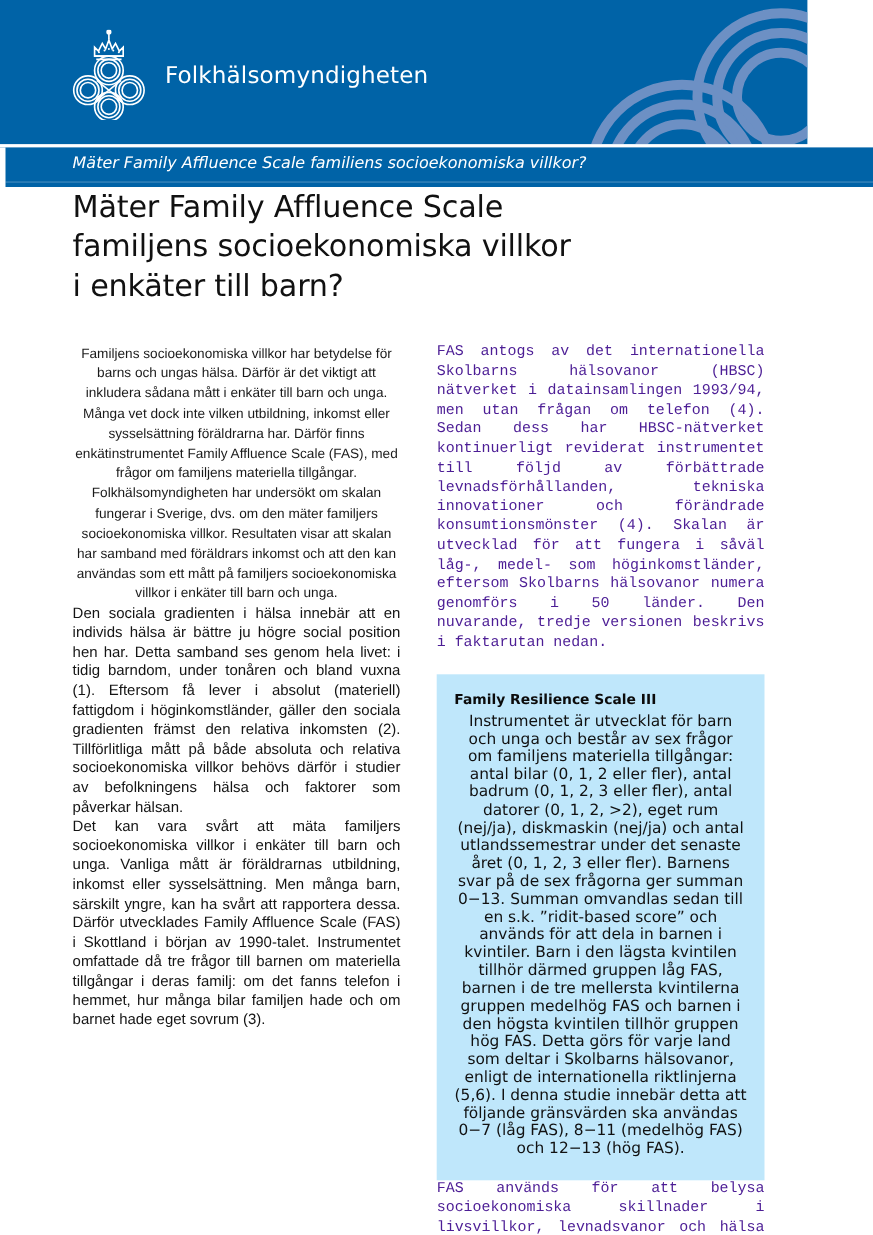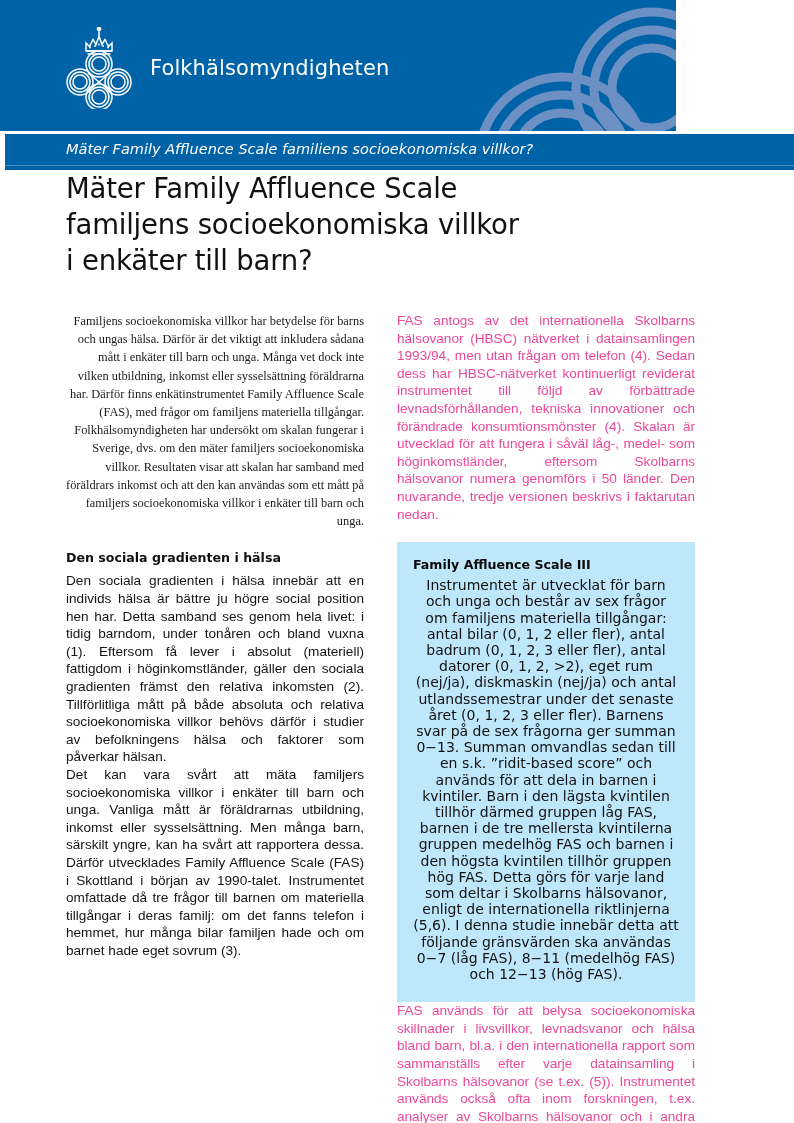--- a/index.html
+++ b/index.html
@@ -12,21 +12,21 @@
     height: 1123px;
     font-family: "Liberation Sans", sans-serif;
     -webkit-font-smoothing: antialiased;
     position: relative;
     overflow: hidden;
   }
 
   
   .header {
     position: relative;
-    width: 676px;
+    width: 734px;
     height: 131px;
     background: #0063a7;
     overflow: hidden;
   }
   .header-arcs {
     position: absolute;
     right: 0;
     top: 0;
     width: 210px;
     height: 131px;
@@ -114,25 +114,25 @@
     gap: 33px;
     margin-top: 34px;
   }
   .col {
     width: 298px;
     flex: 0 0 298px;
   }
 
   .lead {
     margin: 0;
-    font-family: Liberation Serif, serif;
+    font-family: Liberation Sans, sans-serif;
     font-size: 12.4px;
     line-height: 18.2px;
     color: #1a1a1a;
-    text-align: right;
+    text-align: center;
   }
 
   h2.sec {
     margin: 19px 0 6px 0;
     font-family: "DejaVu Sans", sans-serif;
     font-weight: bold;
     font-size: 12.6px;
     line-height: 17px;
     color: #111111;
   }
@@ -141,24 +141,24 @@
     margin: 0 0 0 0;
     font-family: Liberation Sans, sans-serif;
     font-size: 13.6px;
     line-height: 17.6px;
     color: #141414;
     text-align: justify;
   }
 
   p.rbody {
     margin: 0;
-    font-family: Liberation Sans, sans-serif;
+    font-family: Liberation Mono, monospace;
     font-size: 13.6px;
     line-height: 17.6px;
-    color: #ec4899;
+    color: #4c1d95;
     text-align: justify;
   }
 
   
   .factbox {
     margin-top: 19px;
     background: #bfe7fb;
     padding: 14px 16px 20px 16px;
     box-sizing: border-box;
   }
@@ -244,31 +244,30 @@
 
   <h1 class="doc-title">Mäter Family Affluence Scale
 familjens socioekonomiska villkor
 i enkäter till barn?</h1>
 
   <div class="columns">
 
     <div class="col">
       <p class="lead">Familjens socioekonomiska villkor har betydelse för barns och ungas hälsa. Därför är det viktigt att inkludera sådana mått i enkäter till barn och unga. Många vet dock inte vilken utbildning, inkomst eller sysselsättning föräldrarna har. Därför finns enkätinstrumentet Family Affluence Scale (FAS), med frågor om familjens materiella tillgångar. Folkhälsomyndigheten har undersökt om skalan fungerar i Sverige, dvs. om den mäter familjers socioekonomiska villkor. Resultaten visar att skalan har samband med föräldrars inkomst och att den kan användas som ett mått på familjers socioekonomiska villkor i enkäter till barn och unga.</p>
 
-      <h2 class="sec">Den sociala gradienten i hälsa</h2>
       <p class="body">Den sociala gradienten i hälsa innebär att en individs hälsa är bättre ju högre social position hen har. Detta samband ses genom hela livet: i tidig barndom, under tonåren och bland vuxna (1). Eftersom få lever i absolut (materiell) fattigdom i höginkomstländer, gäller den sociala gradienten främst den relativa inkomsten (2). Tillförlitliga mått på både absoluta och relativa socioekonomiska villkor behövs därför i studier av befolkningens hälsa och faktorer som påverkar hälsan.</p>
 
       <p class="body">Det kan vara svårt att mäta familjers socioekonomiska villkor i enkäter till barn och unga. Vanliga mått är föräldrarnas utbildning, inkomst eller sysselsättning. Men många barn, särskilt yngre, kan ha svårt att rapportera dessa. Därför utvecklades Family Affluence Scale (FAS) i Skottland i början av 1990-talet. Instrumentet omfattade då tre frågor till barnen om materiella tillgångar i deras familj: om det fanns telefon i hemmet, hur många bilar familjen hade och om barnet hade eget sovrum (3).</p>
     </div>
 
     <div class="col">
       <p class="rbody">FAS antogs av det internationella Skolbarns hälsovanor (HBSC) nätverket i datainsamlingen 1993/94, men utan frågan om telefon (4). Sedan dess har HBSC-nätverket kontinuerligt reviderat instrumentet till följd av förbättrade levnadsförhållanden, tekniska innovationer och förändrade konsumtionsmönster (4). Skalan är utvecklad för att fungera i såväl låg-, medel- som höginkomstländer, eftersom Skolbarns hälsovanor numera genomförs i 50 länder. Den nuvarande, tredje versionen beskrivs i faktarutan nedan.</p>
 
       <div class="factbox">
-        <h3>Family Affluence Scale III</h3>
+        <h3>Family Resilience Scale III</h3>
         <p>Instrumentet är utvecklat för barn och unga och består av sex frågor om familjens materiella tillgångar: antal bilar (0, 1, 2 eller fler), antal badrum (0, 1, 2, 3 eller fler), antal datorer (0, 1, 2, &gt;2), eget rum (nej/ja), diskmaskin (nej/ja) och antal utlandssemestrar under det senaste året (0, 1, 2, 3 eller fler). Barnens svar på de sex frågorna ger summan 0−13. Summan omvandlas sedan till en s.k. ”ridit-based score” och används för att dela in barnen i kvintiler. Barn i den lägsta kvintilen tillhör därmed gruppen låg FAS, barnen i de tre mellersta kvintilerna gruppen medelhög FAS och barnen i den högsta kvintilen tillhör gruppen hög FAS. Detta görs för varje land som deltar i Skolbarns hälsovanor, enligt de internationella riktlinjerna (5,6). I denna studie innebär detta att följande gränsvärden ska användas 0−7 (låg FAS), 8−11 (medelhög FAS) och 12−13 (hög FAS).</p>
       </div>
 
       <p class="rbody after-box">FAS används för att belysa socioekonomiska skillnader i livsvillkor, levnadsvanor och hälsa bland barn, bl.a. i den internationella rapport som sammanställs efter varje datainsamling i Skolbarns hälsovanor (se t.ex. (5)). Instrumentet används också ofta inom forskningen, t.ex. analyser av Skolbarns hälsovanor och i andra studier av barns och ungas livsvillkor, levnadsvanor och hälsa, såsom Study of Adolescence Resilience and Stress</p>
     </div>
 
   </div>
 </div>
 
 </body></html>

